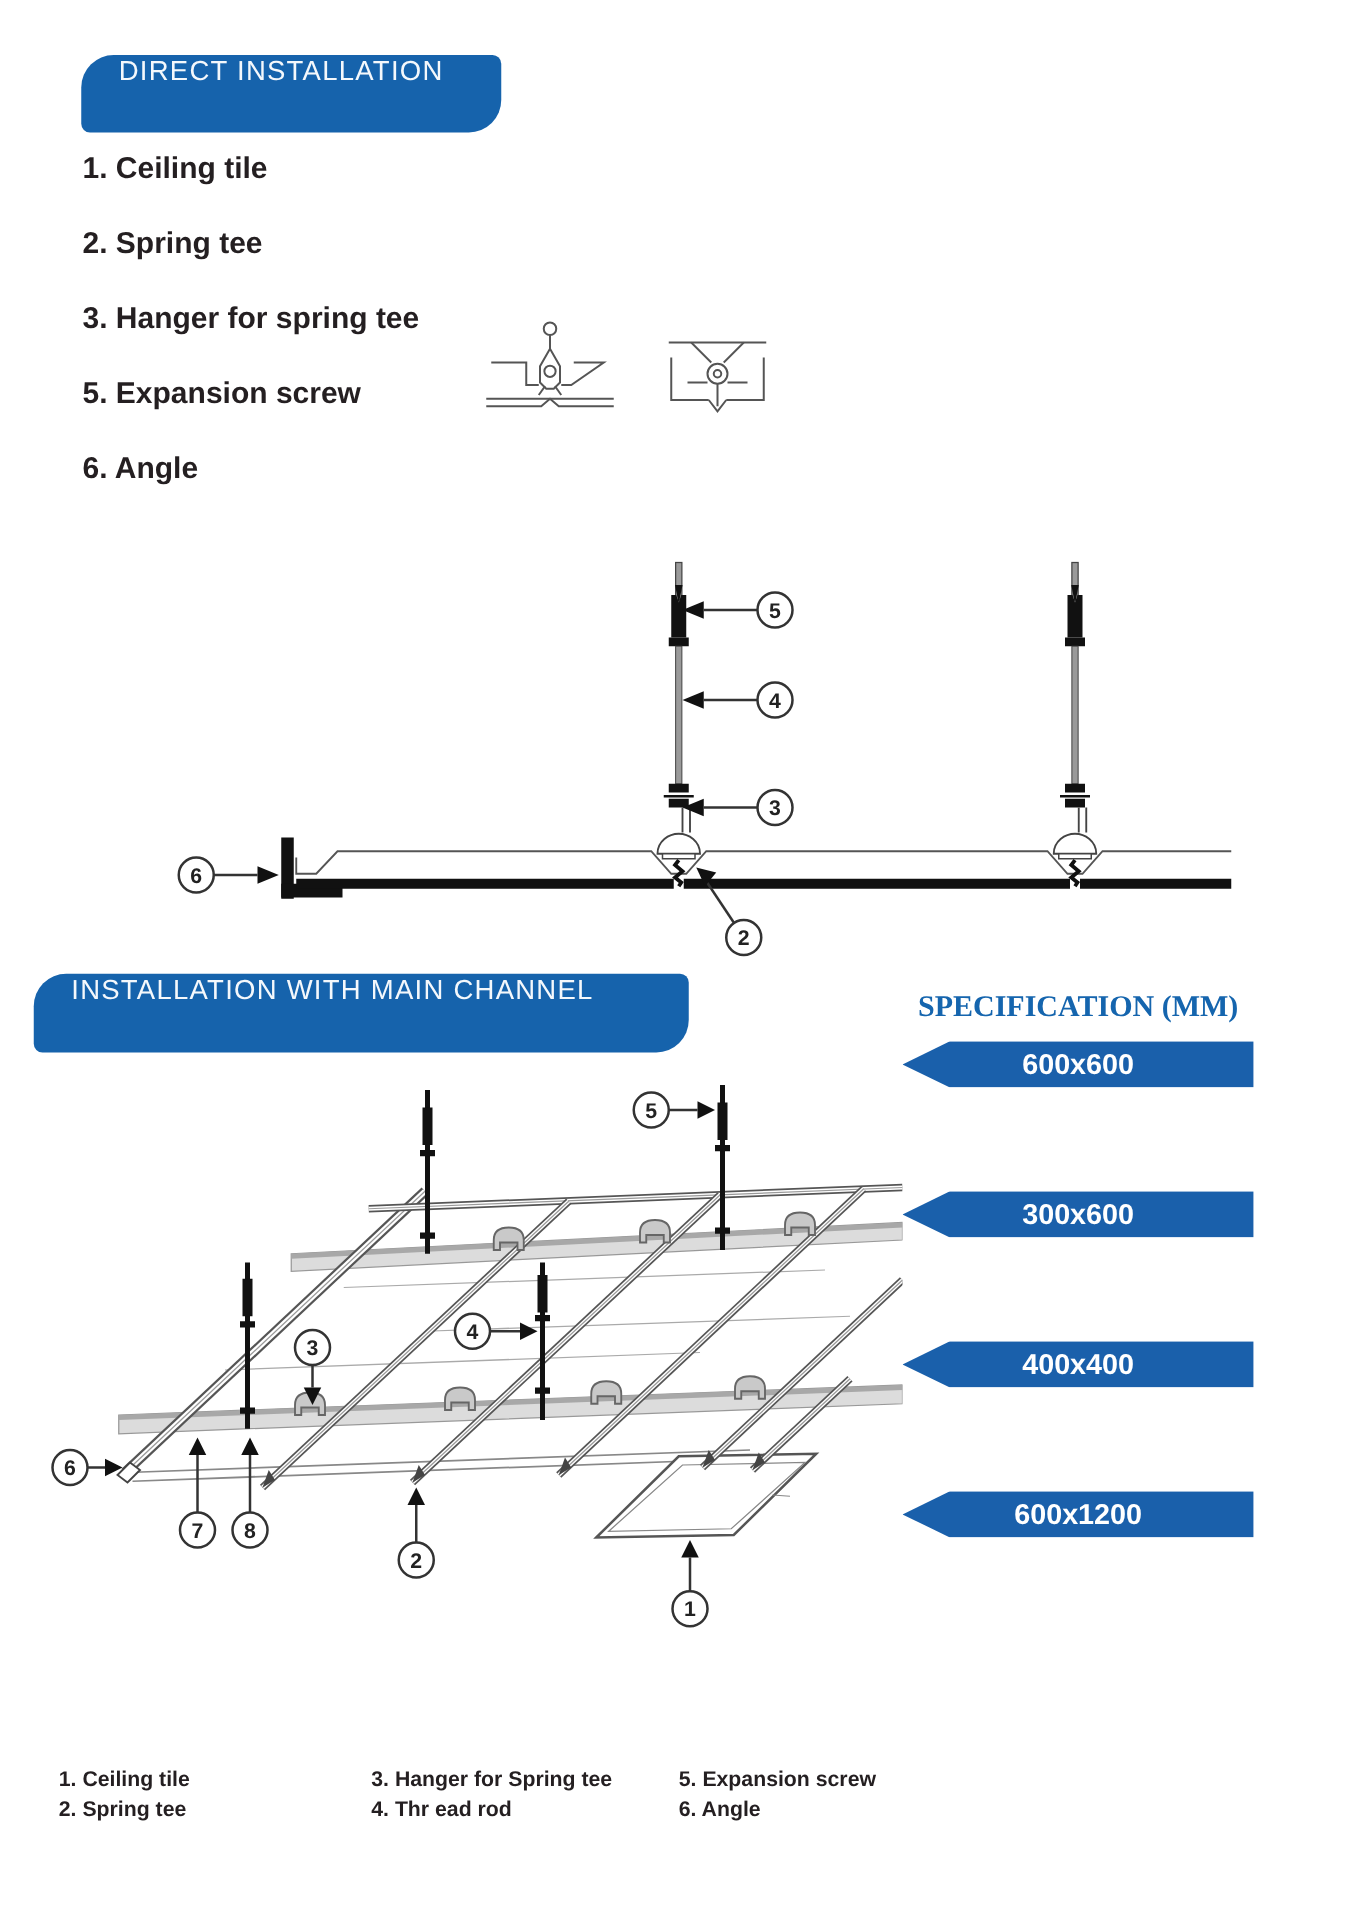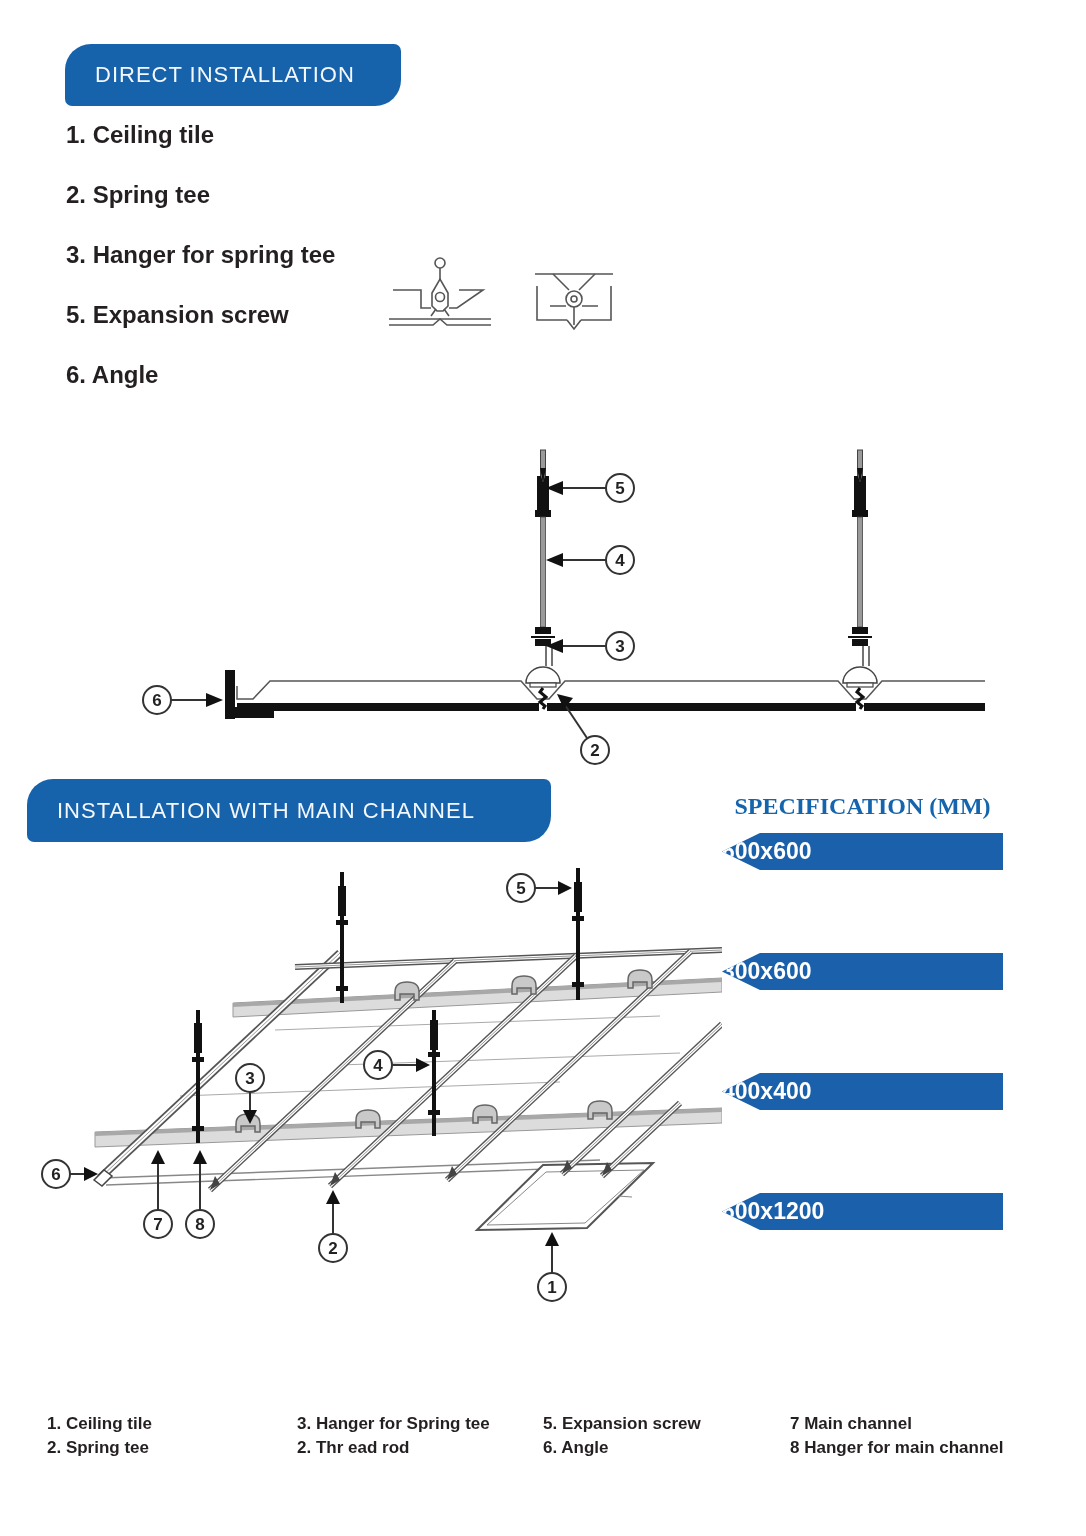--- a/index.html
+++ b/index.html
@@ -6,35 +6,35 @@
   .page{
     position:relative;width:1086px;height:1536px;background:#ffffff;
     margin:0 auto;overflow:hidden;
     font-family:"Liberation Sans","DejaVu Sans",sans-serif;
     color:#231f20;
   }
   .banner{
     position:absolute;background:#1663ac;color:#f4f8fc;
     border-radius:26px 7px 26px 7px;
     font-size:22px;letter-spacing:1px;font-weight:400;
-    display:flex;align-items:center;padding-left:30px;box-sizing:border-box;
+    display:flex;padding-left:30px;box-sizing:border-box;
   }
   .banner1{left:65px;top:44px;width:336px;height:62px;}
   .banner2{left:27px;top:779px;width:524px;height:63px;}
   .itemlist{position:absolute;left:66px;top:105px;width:360px;}
   .itemlist .li{height:60px;display:flex;align-items:center;
     font-size:24px;font-weight:700;color:#241f21;}
   .spec-head{
     position:absolute;left:722px;top:793px;width:281px;height:30px;
     text-align:center;font-size:24px;font-weight:700;color:#1565ae;font-family:Liberation Serif, serif;
   }
   .spec-arrow{
     position:absolute;left:722px;width:281px;height:37px;background:#1a60ab;
     clip-path:polygon(13.5% 0,100% 0,100% 100%,13.5% 100%,0 50%);
-    color:#fff;font-size:23px;font-weight:700;line-height:37px;
+    color:#fff;font-size:23px;font-weight:700;text-align:center;line-height:37px;
   }
   .legend{position:absolute;top:1412px;font-size:17px;font-weight:700;
     line-height:24px;color:#241f21;white-space:nowrap;}
   svg text{font-family:"Liberation Sans","DejaVu Sans",sans-serif;}
   .callout-num{font-size:17px;font-weight:700;fill:#222;}
 </style>
 </head>
 <body>
 
 <div class="page">
@@ -318,24 +318,20 @@
       <text x="512" y="433">1</text>
     </g>
   </svg>
 
   <div class="legend" style="left:47px">
     <div>1. Ceiling tile</div>
     <div>2. Spring tee</div>
   </div>
   <div class="legend" style="left:297px">
     <div>3. Hanger for Spring tee</div>
-    <div>2. Thr ead rod</div>
+    <div>4. Thr ead rod</div>
   </div>
   <div class="legend" style="left:543px">
     <div>5. Expansion screw</div>
     <div>6. Angle</div>
   </div>
-  <div class="legend" style="left:790px">
-    <div>7 Main channel</div>
-    <div>8 Hanger for main channel</div>
-  </div>
 
 </div>
 
 </body></html>

